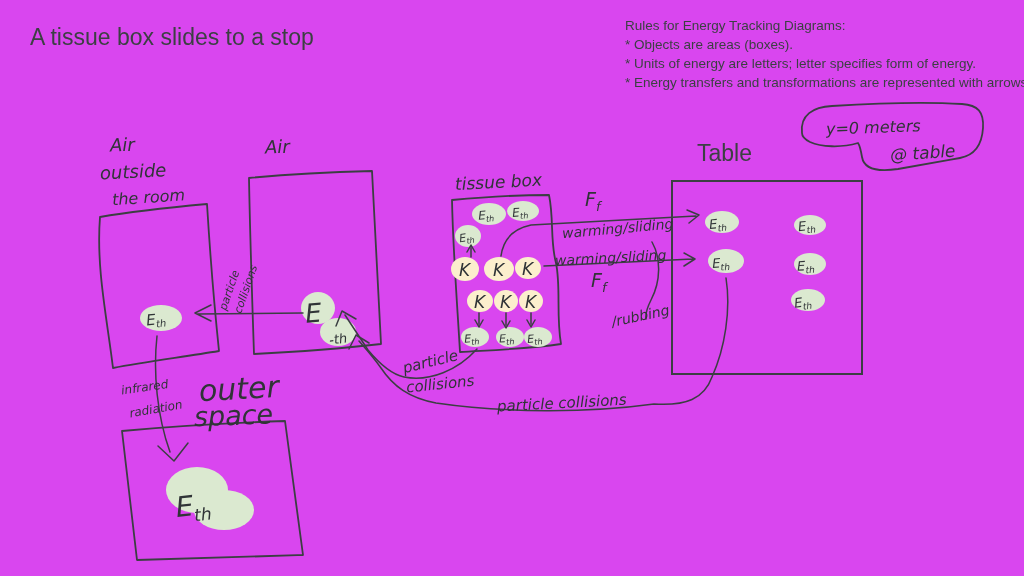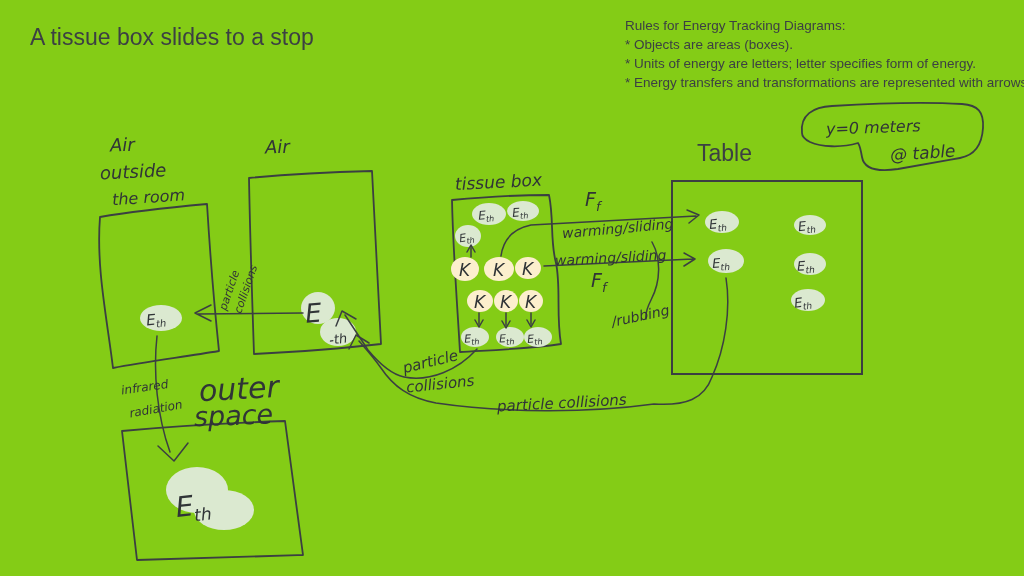--- a/index.html
+++ b/index.html
@@ -1,16 +1,16 @@
 <!DOCTYPE html>
 <html><head>
 <meta charset="utf-8">
 <style>
   html,body { margin:0; padding:0; background:#ffffff; }
-  .page { position:relative; width:1024px; height:576px; background:#84cc16; overflow:hidden; }
+  .page { position:relative; width:1024px; height:576px; background:#d946ef; overflow:hidden; }
   svg { display:block; }
   .typed { font-family:"Liberation Sans", sans-serif; fill:#3c4043; }
   .hand  { font-family:"DejaVu Sans", sans-serif; font-style:italic; fill:#303437; }
   .stroke { stroke:#3b3f42; stroke-width:1.8; fill:none; stroke-linecap:round; stroke-linejoin:round; }
   .stroke-thin { stroke:#3b3f42; stroke-width:1.5; fill:none; stroke-linecap:round; stroke-linejoin:round; }
   .hl-g { fill:#dbe9d0; stroke:none; }
   .hl-o { fill:#fcefcd; stroke:none; }
 </style>
 </head>
 <body>

